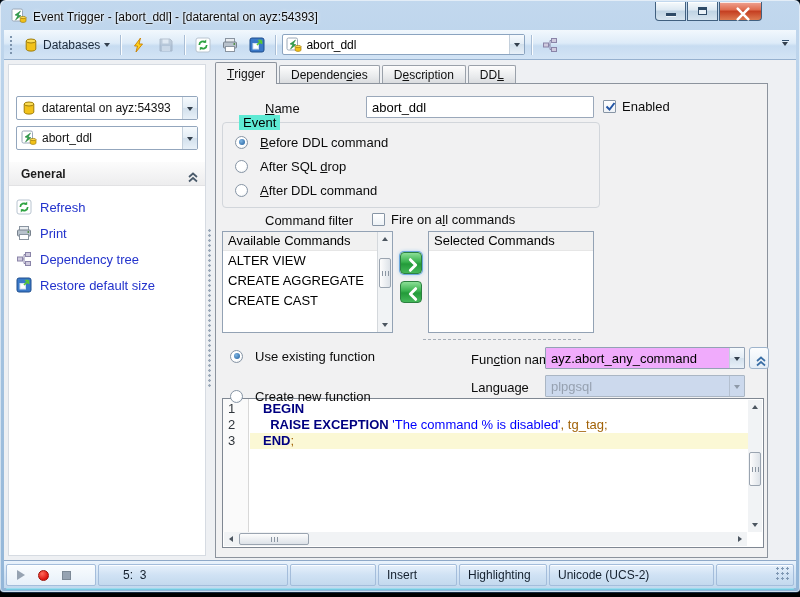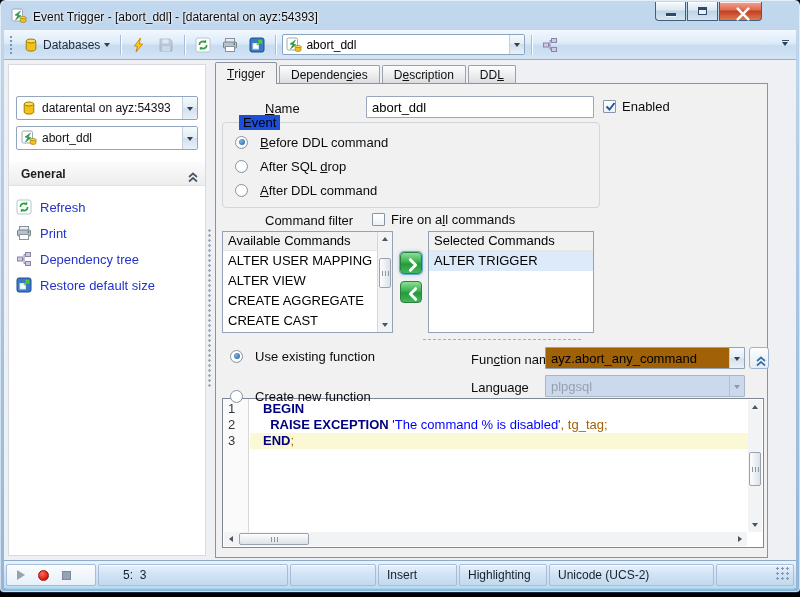--- a/index.html
+++ b/index.html
@@ -78,21 +78,21 @@
     display:flex; align-items:center; margin-right:2px; }
   .tab.active { height:22px; background:#f1f1f2; border-color:#8c939d; position:relative; z-index:3; }
   .tabpanel { position:absolute; left:211px; top:23px; width:553px; height:475px;
     background:#f1f1f2; border:1px solid #8c939d; z-index:1; }
 
   
   .lbl { position:absolute; font-size:13px; color:#0c0c0c; white-space:nowrap; z-index:2;margin-left:36px; }
   .textinput { position:absolute; background:#fff; border:1px solid #9aa8ba; border-radius:1px;
     font-size:13px; padding:2px 5px; color:#000; z-index:2; }
   .groupbox { position:absolute; border:1px solid #d2d6db; border-radius:4px; z-index:1; }
-  .gb-legend { position:absolute; left:16px; top:-8px; background:#1d4ed8; padding:0 4px; font-size:13px;text-align:right; }
+  .gb-legend { position:absolute; left:16px; top:-8px; background:#5eead4; padding:0 4px; font-size:13px;text-align:right; }
   .radio-row { position:absolute; display:flex; align-items:center; gap:12px; height:16px; z-index:2; }
   .radio { width:13px; height:13px; border-radius:50%; border:1px solid #8795a5; flex:none;
     background:radial-gradient(circle at 40% 35%, #fff 55%, #dfe5ea); position:relative; }
   .radio.checked::after { content:""; position:absolute; left:2.5px; top:2.5px; width:6px; height:6px;
     border-radius:50%; background:radial-gradient(circle at 35% 35%, #7db4e2, #1f5d9c); }
   .rlabel { font-size:13px; color:#0c0c0c; white-space:nowrap; }
   .cbx { width:13px; height:13px; border:1px solid #8795a5; border-radius:1px; flex:none;
     background:linear-gradient(#fff,#eef2f6); position:relative; }
   .cbx.checked svg { position:absolute; left:0; top:-1px; }
   .check-row { position:absolute; display:flex; align-items:center; gap:6px; height:16px; z-index:2; }
@@ -116,21 +116,21 @@
     background:repeating-linear-gradient(90deg,#8b96a2 0 1px,transparent 1px 3px); }
 
   .green-btn { position:absolute; width:22px; height:22px; border-radius:4px; border:1px solid #2c8040;
     background:linear-gradient(#8bdf96 0%,#39b14e 45%,#239a39 55%,#45b85a 100%);
     display:flex; align-items:center; justify-content:center; z-index:2; }
   .green-btn.focus { box-shadow:0 0 0 1px #6fa9dd, 0 0 4px #8fc2ea; }
 
   .dots-splitter { position:absolute; height:3px;
     background-image:radial-gradient(#a6aeb8 1px, transparent 1.2px); background-size:5px 3px; z-index:2; }
 
-  .combo { position:absolute; height:22px; background:#a16207; border:1px solid #93a2b4; border-radius:1px;
+  .combo { position:absolute; height:22px; background:#f0abfc; border:1px solid #93a2b4; border-radius:1px;
     display:flex; align-items:center; font-size:13px; padding-left:5px; z-index:2; }
   .combo .flex1 { flex:1; white-space:nowrap; overflow:hidden; }
   .combo.disabled { background:#ccd9ed; color:#96a1b0; border-color:#aab6c4; }
   .combo.disabled .combo-drop { background:#ccd9ed; border-left-color:#b4c0d0; }
   .combo.disabled .dd-arrow { border-top-color:#8e99a8; }
 
   .collapse-btn { position:absolute; width:20px; height:22px; border:1px solid #9eb4cc; border-radius:3px;
     background:linear-gradient(#fcfdfe,#e4edf6); display:flex; align-items:center; justify-content:center; z-index:2; }
 
   
@@ -415,21 +415,20 @@
 
     <span class="lbl" style="left:225px;top:153px">Command filter</span>
     <div class="check-row" style="left:368px;top:151px">
       <span class="cbx"></span>
       <span class="rlabel" id="fire-label">Fire on a<u>l</u>l commands</span>
     </div>
 
     <div class="listbox" style="left:218px;top:171px;width:171px;height:102px">
       <div class="list-header" style="width:155px">Available Commands</div>
       <div id="available-items" style="width:155px">
-          <div class="list-item">ALTER USER MAPPING</div>
           <div class="list-item">ALTER VIEW</div>
           <div class="list-item">CREATE AGGREGATE</div>
           <div class="list-item">CREATE CAST</div>
         </div>
       <div class="list-scroll">
         <span class="sb-arrow" style="top:0">
             <span class="tri-up"></span>
           </span>
         <span class="sb-thumb" style="top:26px;height:30px">
             <span class="thumb-grip"></span>
@@ -450,23 +449,20 @@
     <div class="green-btn" style="left:396px;top:221px">
       <span class="icon16" style="width:12px;height:12px">
           <svg viewBox="0 0 12 12">
             <path d="M8 2L4 6l4 4" stroke="#fff" stroke-width="2.2" fill="none" stroke-linecap="round" stroke-linejoin="round"></path>
           </svg>
         </span>
     </div>
 
     <div class="listbox" style="left:424px;top:171px;width:166px;height:102px">
       <div class="list-header">Selected Commands</div>
-      <div id="selected-items">
-          <div class="list-item sel">ALTER TRIGGER</div>
-        </div>
     </div>
 
     <div class="dots-splitter" style="left:418px;top:278px;width:160px"></div>
 
     <div id="function-options"></div>
     <span class="lbl" style="left:431px;top:292px" id="fn-label">Fun<u>c</u>tion name</span>
     <div class="combo" style="left:541px;top:287px;width:200px">
       <span class="flex1">ayz.abort_any_command</span>
       <span class="combo-drop" style="height:20px">
           <span class="dd-arrow"></span>

